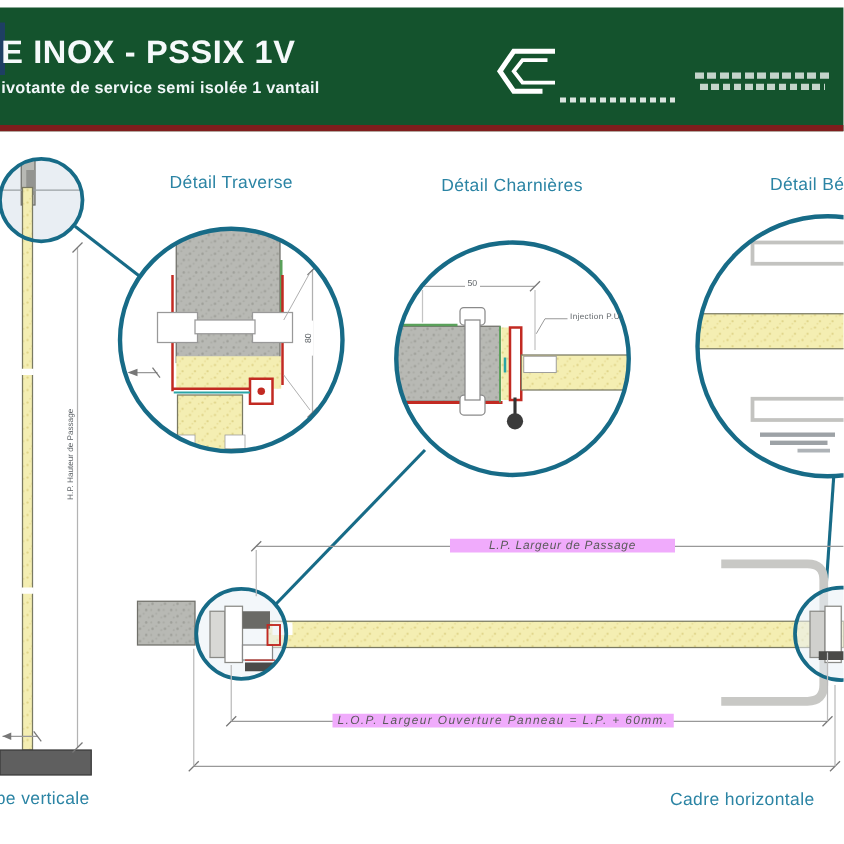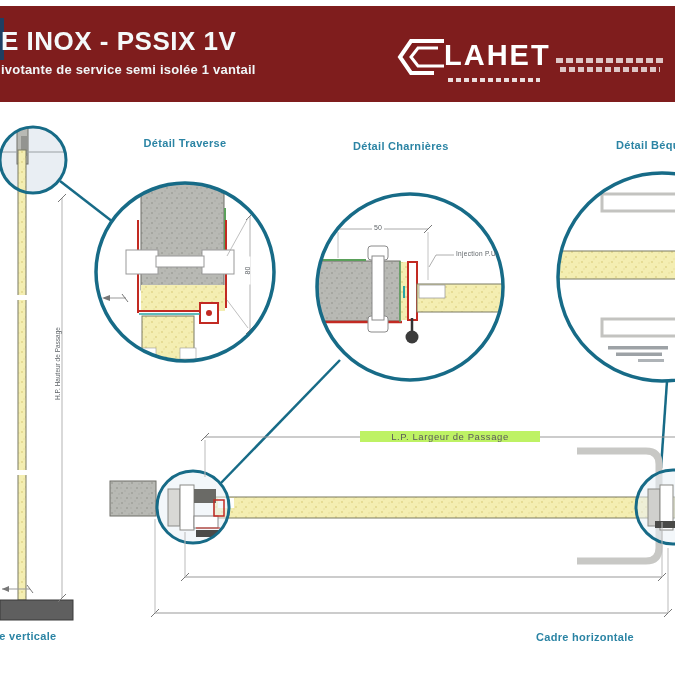--- a/index.html
+++ b/index.html
@@ -3,21 +3,21 @@
 <meta charset="utf-8">
 <style>
   html,body{margin:0;padding:0;background:#ffffff;}
   #stage{
     position:relative;width:675px;height:675px;overflow:hidden;background:#ffffff;
     font-family:"Liberation Sans",sans-serif;
   }
   
   #header{
     position:absolute;left:0;top:6px;width:675px;height:94px;
-    background:#7f1d1d;border-bottom:2px solid #7f1d1d;
+    background:#14532d;border-bottom:5px solid #7f1d1d;
   }
   .hdr-accent{position:absolute;left:0;top:12px;width:4px;height:42px;background:#1e3f63;}
   .title{
     position:absolute;left:1px;top:20px;color:#f5f9fa;font-size:26px;font-weight:bold;
     letter-spacing:.5px;white-space:nowrap;
   }
   .subtitle{
     position:absolute;left:1px;top:56px;color:#f0f6f8;font-size:13px;font-weight:bold;
     letter-spacing:.2px;white-space:nowrap;
   }
@@ -33,24 +33,24 @@
   .contact-line1{
     position:absolute;left:556px;top:52px;width:108px;height:5px;
     background:repeating-linear-gradient(90deg,rgba(255,255,255,.75) 0 7px,rgba(255,255,255,0) 7px 10px);
   }
   .contact-line2{
     position:absolute;left:560px;top:61px;width:100px;height:5px;
     background:repeating-linear-gradient(90deg,rgba(255,255,255,.75) 0 6px,rgba(255,255,255,0) 6px 9px);
   }
   
   .lbl{position:absolute;white-space:nowrap;}
-  .cap{color:#2b84a4;font-weight:bold;font-size:11px;letter-spacing:.3px;}
+  .cap{color:#2b84a4;font-weight:normal;font-size:14px;letter-spacing:.3px;}
   .dim{color:#5a5a5a;font-size:9.5px;letter-spacing:.6px;}
   .dim-wide{color:#5a5a5a;font-size:9.5px;letter-spacing:1.1px;}
-  .wbg{background:#bef264;padding:0 4px;}
+  .wbg{background:#f0abfc;padding:0 4px;font-style:italic;}
   .tiny{color:#5f6468;font-size:6.5px;letter-spacing:.3px;}
   #lbl-hp{left:-4px;top:360px;width:122px;text-align:center;font-size:6.5px;
           color:#5f6468;transform:rotate(-90deg);background:#fff;}
   #lbl-80{left:233px;top:267px;width:28px;text-align:center;font-size:7px;color:#5f6468;
           transform:rotate(-90deg);background:#fff;}
   #lbl-50{left:372px;top:224px;font-size:7px;color:#5f6468;background:#fff;padding:0 2px;}
   #lbl-inject{left:456px;top:250px;}
   svg{display:block;}
 </style>
 </head>
@@ -249,32 +249,32 @@
   </svg>
 
   <div id="header">
     <div class="hdr-accent"></div>
     <div class="title">E INOX - PSSIX 1V</div>
     <div class="subtitle">ivotante de service semi isolée 1 vantail</div>
     <svg class="logo-icon" width="52" height="48" viewBox="0 0 52 44">
       <path d="M48 5 L15 5 L4 21 L15 37 L38 37" fill="none" stroke="#ffffff" stroke-width="4"></path>
       <path d="M42 12 L22 12 L15 21 L22 30 L48 30" fill="none" stroke="#ffffff" stroke-width="3"></path>
     </svg>
-    <div class="brand">LAHET</div>
     <div class="tagline-lines"></div>
     <div class="contact-line1"></div>
     <div class="contact-line2"></div>
   </div>
 
   <div class="lbl cap" style="left:123px;top:137px;width:124px;text-align:center">Détail Traverse</div>
   <div class="lbl cap" style="left:353px;top:140px;width:142px;text-align:left">Détail Charnières</div>
   <div class="lbl cap" style="left:616px;top:139px">Détail Béquille</div>
   <div class="lbl cap" style="left:-30px;top:630px;width:110px">Coupe verticale</div>
   <div class="lbl cap" style="left:536px;top:631px;width:130px">Cadre horizontale</div>
 
   <div class="lbl" id="lbl-hp">H.P. Hauteur de Passage</div>
   <div class="lbl" id="lbl-80">80</div>
   <div class="lbl" id="lbl-50">50</div>
   <div class="lbl tiny" id="lbl-inject">Injection P.U.</div>
 
   <div class="lbl dim wbg" style="left:360px;top:431px;width:172px;text-align:center">L.P. Largeur de Passage</div>
+  <div class="lbl dim-wide wbg" style="left:266px;top:571px">L.O.P. Largeur Ouverture Panneau = L.P. + 60mm.</div>
 
 </div>
 
 </body></html>

